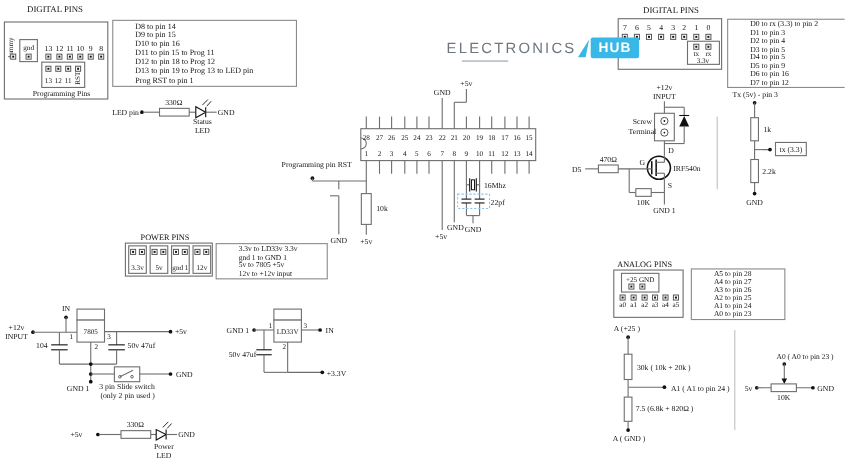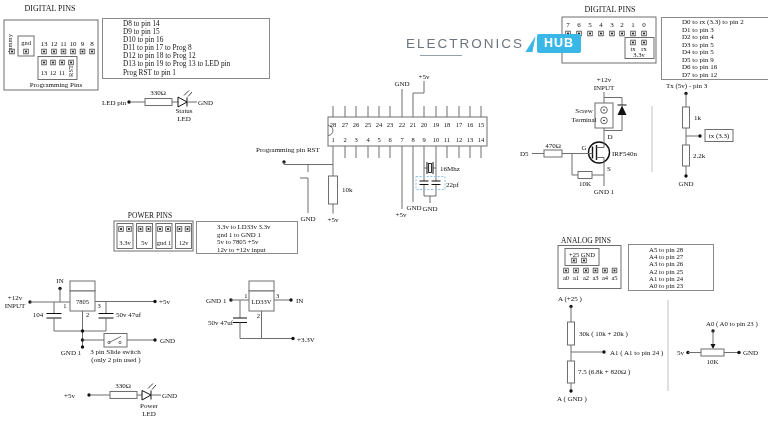--- a/index.html
+++ b/index.html
@@ -476,21 +476,21 @@
   <line x1="724" y1="352.5" x2="739" y2="352.5"></line>
   <use href="#dot" x="739" y="352.5"></use>
   <text x="743" y="355">GND</text>
 </g>
 </svg>
 
 <div class="note" style="left:102px;top:18px;width:126px;height:57px;font-size:7.3px;line-height:8.1px;">
   <div>D8 to pin 14</div>
   <div>D9 to pin 15</div>
   <div>D10 to pin 16</div>
-  <div>D11 to pin 17 to Prog 8</div>
+  <div>D11 to pin 15 to Prog 11</div>
   <div>D12 to pin 18 to Prog 12</div>
   <div>D13 to pin 19 to Prog 13 to LED pin</div>
   <div>Prog RST to pin 1</div>
 </div>
 
 <div class="note" style="left:661px;top:17px;width:99px;height:59px;font-size:7px;line-height:7.5px;">
   <div>D0 to rx (3.3) to pin 2</div>
   <div>D1 to pin 3</div>
   <div>D2 to pin 4</div>
   <div>D3 to pin 5</div>

